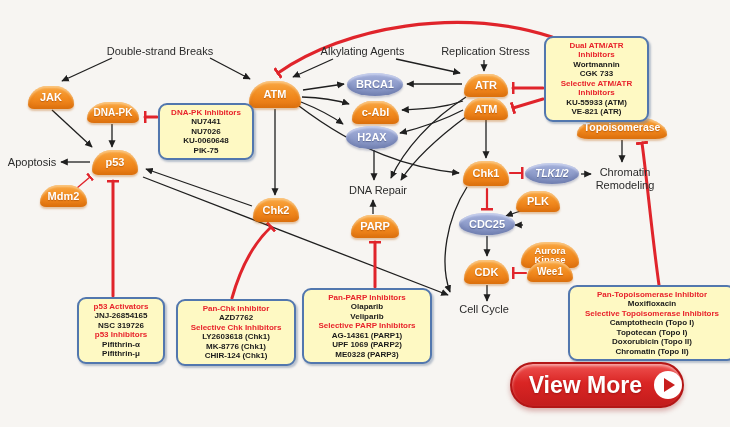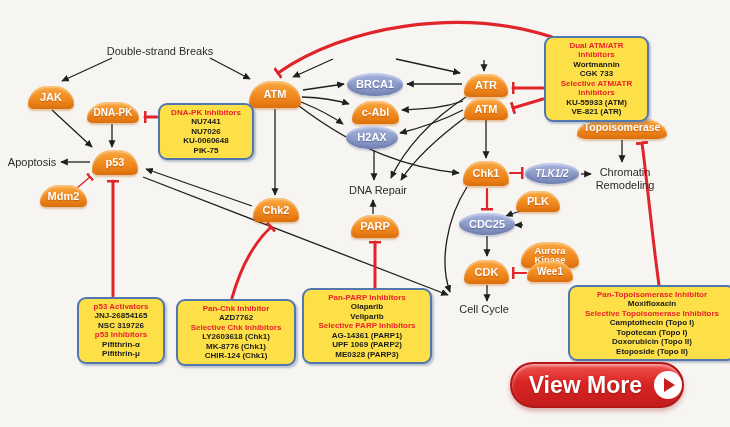--- a/index.html
+++ b/index.html
@@ -15,21 +15,21 @@
           text-shadow:0 1px 1px rgba(150,65,0,.55);}
   .node-b{background:linear-gradient(180deg,#a3afda 0%,#8e9cca 55%,#8190c0 100%);
           border-radius:50%;
           box-shadow:0 2px 2px rgba(90,100,140,.3), inset 0 -3px 4px rgba(95,110,160,.5), inset 0 2px 2px rgba(230,235,255,.6);
           text-shadow:0 1px 1px rgba(55,65,110,.55);}
 
   
   .lbl{position:absolute;z-index:2;color:#2b2b2b;font-size:11px;text-align:center;line-height:1.15;}
 
   
-  .ibox{position:absolute;z-index:3;background:#fde047;border:2px solid #5277ae;border-radius:9px;
+  .ibox{position:absolute;z-index:3;background:#fef9c3;border:2px solid #5277ae;border-radius:9px;
         box-shadow:1.5px 2px 2px rgba(110,130,160,.45);padding:3px 3px;text-align:center;}
   .ln{font-size:8px;font-weight:bold;color:#1a1a1a;line-height:1.18;white-space:nowrap;}
   .ln.red{color:#e8232b;}
 
   
   #viewmore{position:absolute;z-index:4;left:510px;top:362px;width:170px;height:42px;
             background:linear-gradient(180deg,#ef5250 0%,#da2524 45%,#c31c1c 100%);
             border:2px solid #b31616;border-radius:24px;display:flex;align-items:center;justify-content:flex-end;
             gap:12px;cursor:pointer;box-shadow:0 3px 5px rgba(160,40,40,.35), inset 0 2px 3px rgba(255,255,255,.5);}
   #viewmore .vm-label{color:#fff;font-size:23px;font-weight:bold;text-shadow:0 1px 2px rgba(120,10,10,.5);}
@@ -97,20 +97,22 @@
       <path d="M375,287 L375,242" stroke-width="3" marker-end="url(#tbarR)"></path>
       <path d="M659,285 C652,235 647,180 642,143" stroke-width="3" marker-end="url(#tbarR)"></path>
       <path d="M510,173 L522,173" stroke-width="2.2" marker-end="url(#tbarR)"></path>
       <path d="M487,189 L487,209" stroke-width="2.2" marker-end="url(#tbarR)"></path>
       <path d="M526,273 L513,273" stroke-width="2.2" marker-end="url(#tbarR)"></path>
       <path d="M77,188 L90,177" stroke-width="1.4" marker-end="url(#tbarRs)"></path>
     </g>
   </svg>
 
   <div class="lbl" style="left:95px;top:45px;width:130px;">Double-strand Breaks</div>
+  <div class="lbl" style="left:305px;top:45px;width:115px;">Alkylating Agents</div>
+  <div class="lbl" style="left:428px;top:45px;width:115px;">Replication Stress</div>
   <div class="lbl" style="left:3px;top:156px;width:58px;">Apoptosis</div>
   <div class="lbl" style="left:338px;top:184px;width:80px;">DNA Repair</div>
   <div class="lbl" style="left:592px;top:166px;width:66px;">
     <span>Chromatin</span><br>
     <span>Remodeling</span>
   </div>
   <div class="lbl" style="left:452px;top:303px;width:64px;">Cell Cycle</div>
 
   <div class="node node-o" style="left:28px;top:86px;width:46px;height:23px;">JAK</div>
   <div class="node node-o" style="left:87px;top:102px;width:52px;height:21px;font-size:10px;">DNA-PK</div>
@@ -183,21 +185,21 @@
     <div class="ln">ME0328 (PARP3)</div>
   </div>
 
   <div class="ibox" style="left:568px;top:285px;width:158px;">
     <div class="ln red">Pan-Topoisomerase Inhibitor</div>
     <div class="ln">Moxifloxacin</div>
     <div class="ln red">Selective Topoisomerase Inhibitors</div>
     <div class="ln">Camptothecin (Topo I)</div>
     <div class="ln">Topotecan (Topo I)</div>
     <div class="ln">Doxorubicin (Topo II)</div>
-    <div class="ln">Etoposide (Topo II)</div>
+    <div class="ln">Chromatin (Topo II)</div>
   </div>
 
   <div id="viewmore">
     <span class="vm-label">View More</span>
     <span class="play-circle">
         <span class="play-tri"></span>
       </span>
   </div>
 
 </div>

